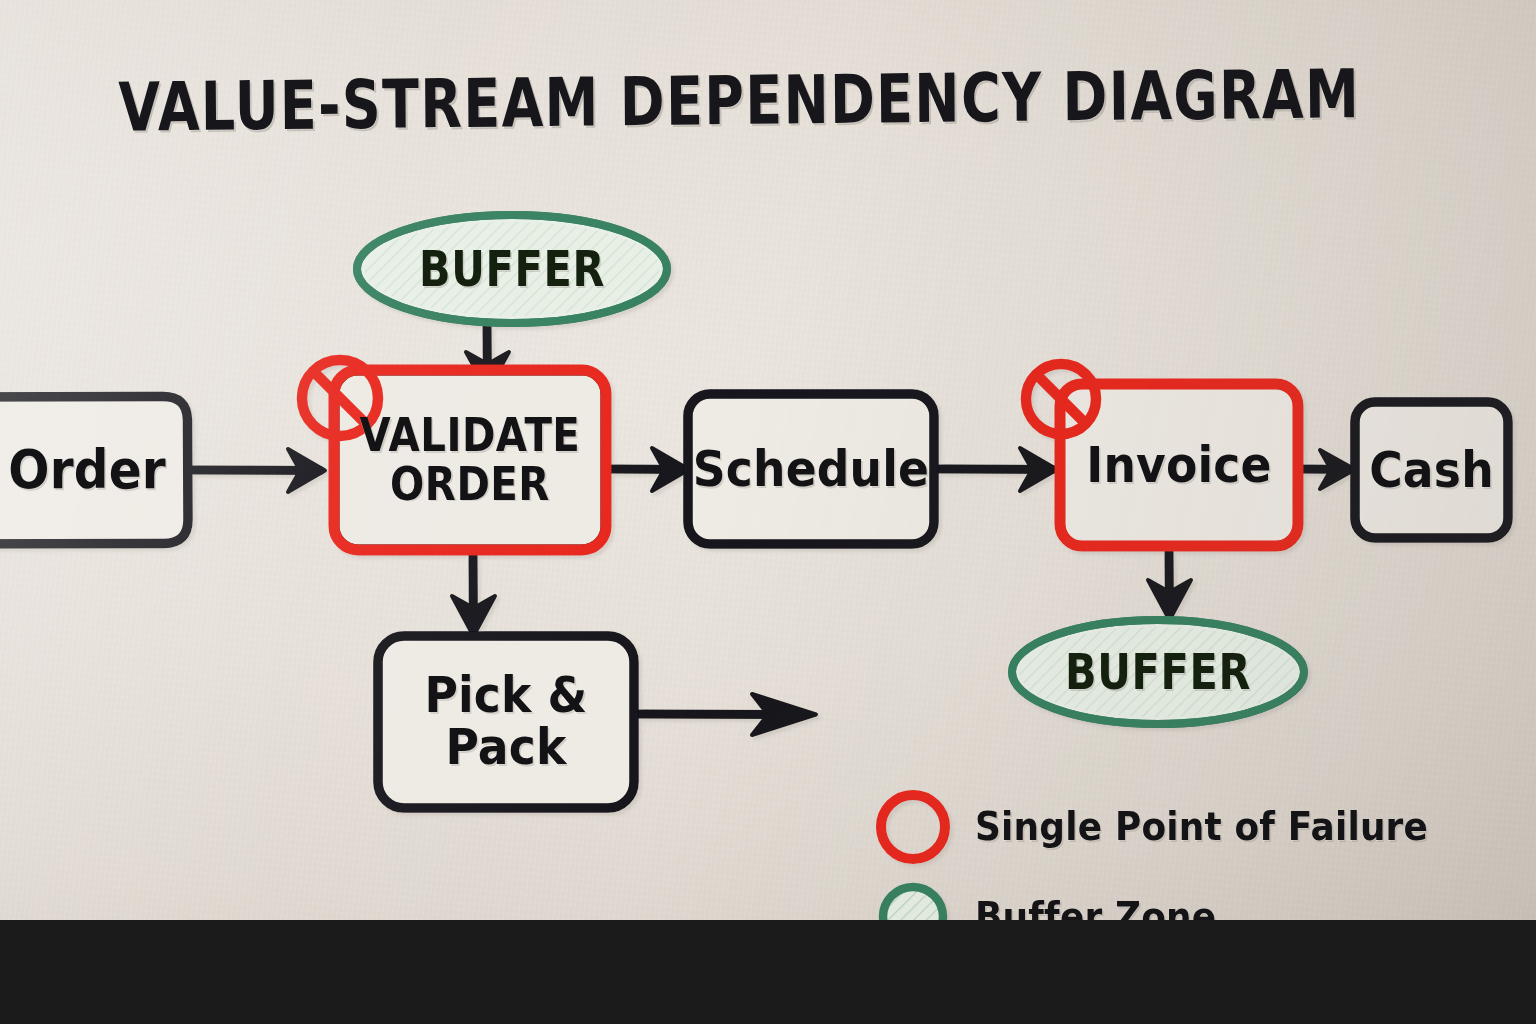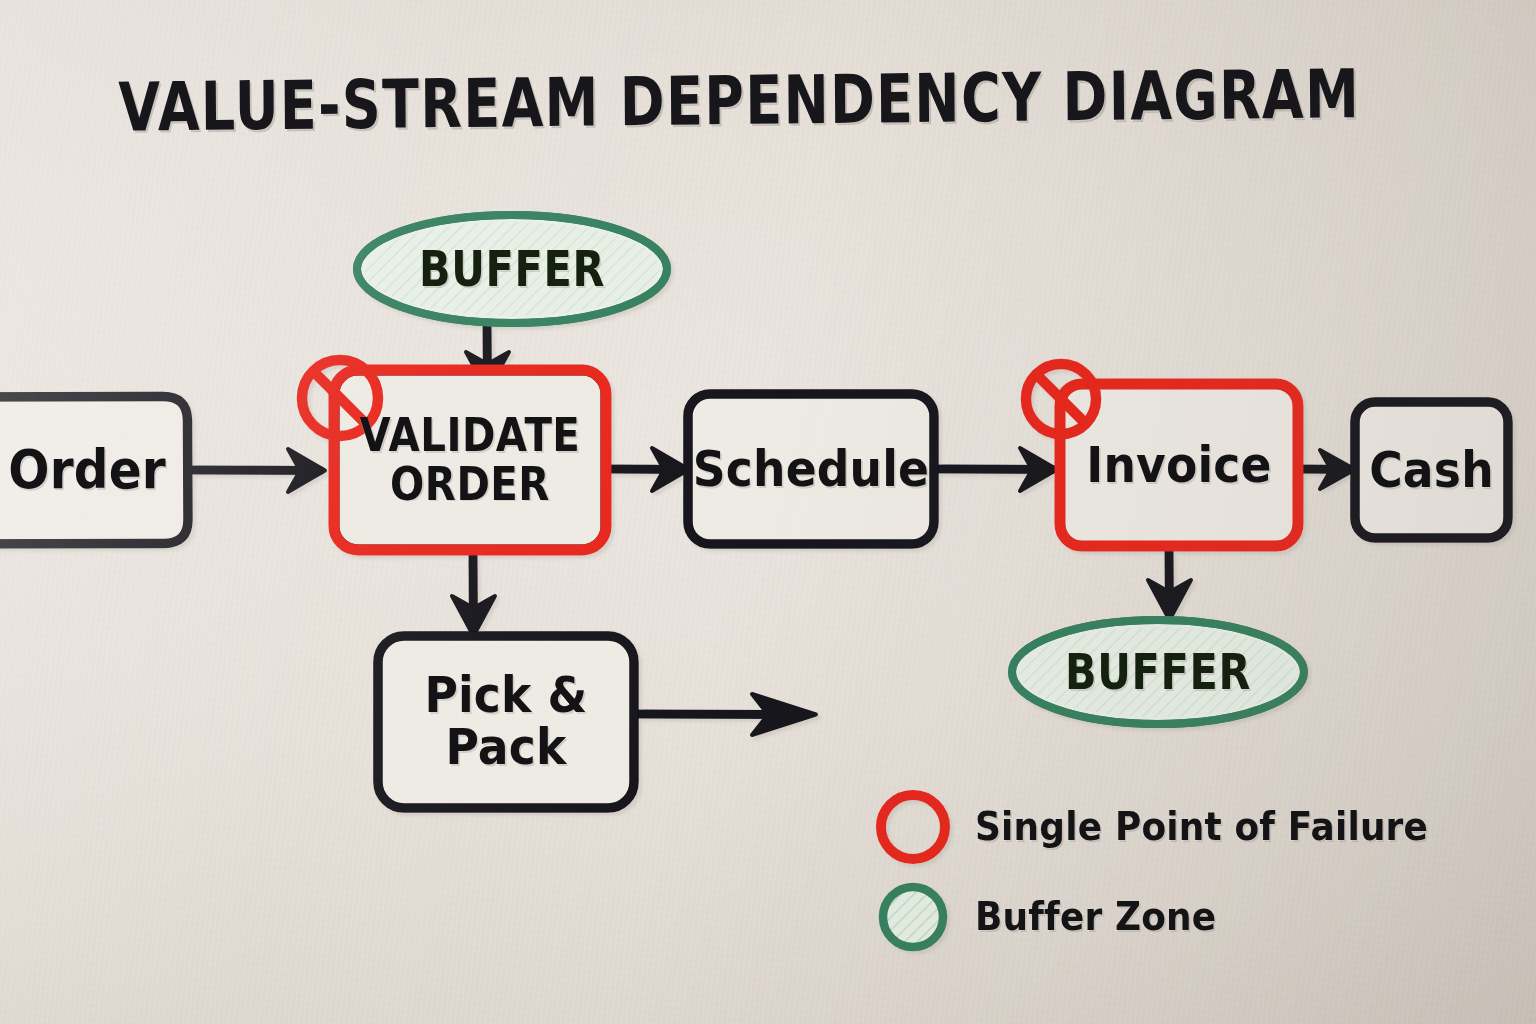--- a/index.html
+++ b/index.html
@@ -4,21 +4,21 @@
 <title>Value-Stream Dependency Diagram</title>
 <style>
   html, body {
     margin: 0;
     padding: 0;
     background: #1b1b1b;
   }
   #stage {
     position: relative;
     width: 1536px;
-    height: 1024px;
+    height: 920px;
     overflow: hidden;
     font-family: "DejaVu Sans", sans-serif;
     background: #e3ddd6;
   }
   
   #board-bg {
     position: absolute;
     inset: 0;
     background:
       radial-gradient(125% 105% at 38% 42%,

